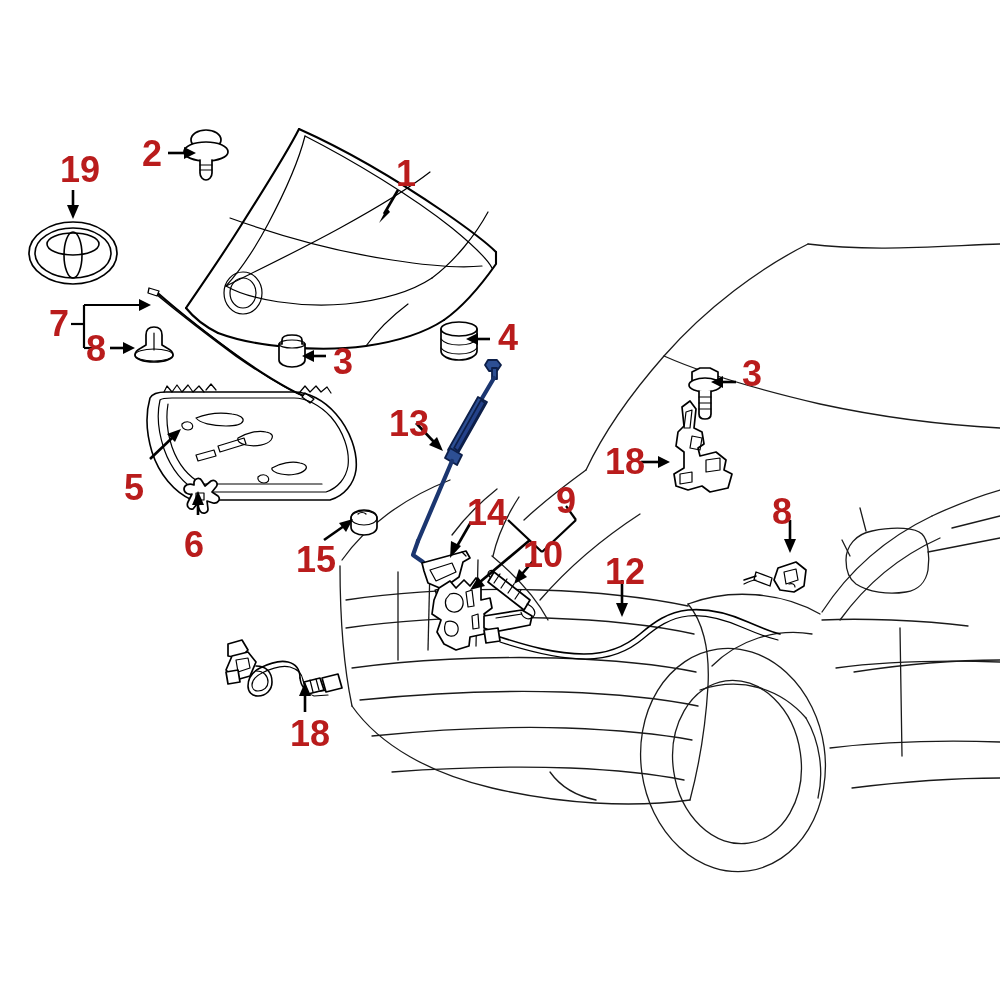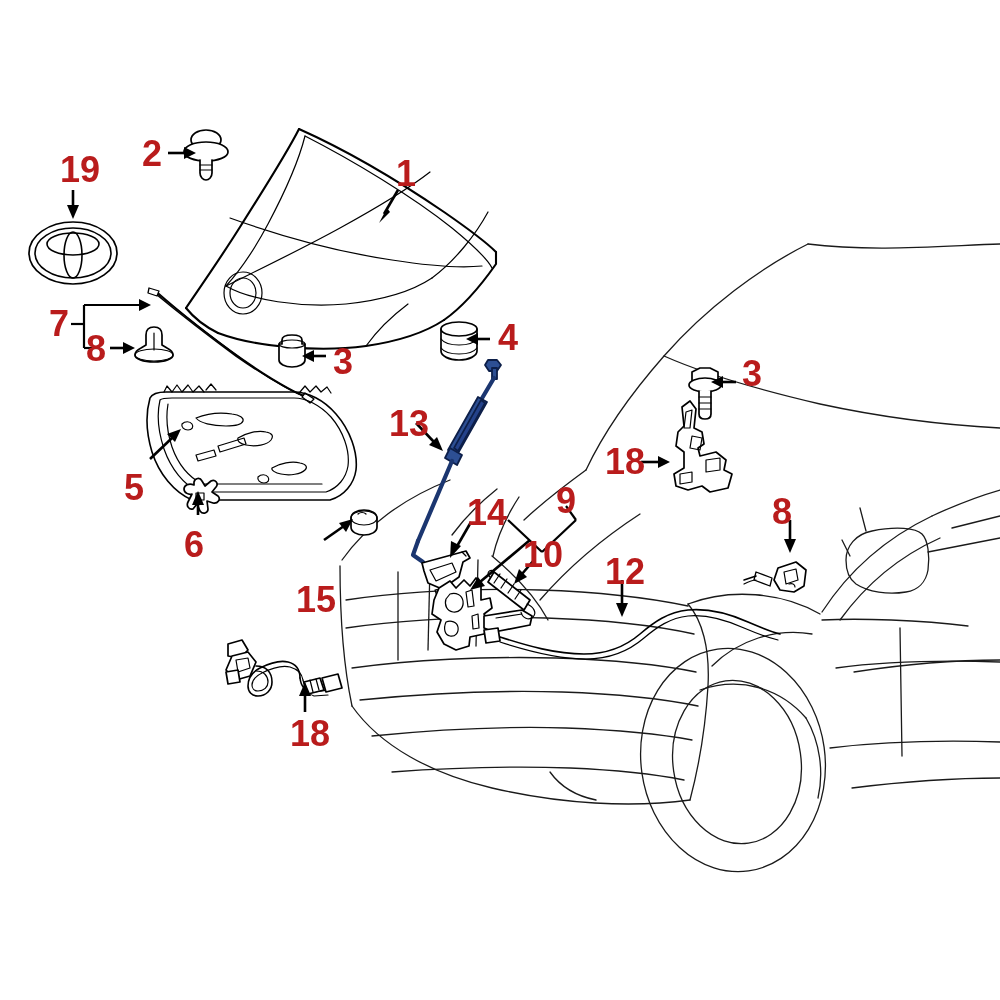--- a/index.html
+++ b/index.html
@@ -372,19 +372,19 @@
   <div class="num" style="left:124px; top:470px;">5</div>
   <div class="num" style="left:184px; top:527px;">6</div>
   <div class="num" style="left:49px;  top:306px;">7</div>
   <div class="num" style="left:86px;  top:331px;">8</div>
   <div class="num" style="left:556px; top:483px;">9</div>
   <div class="num" style="left:523px; top:537px;">10</div>
   <div class="num" style="left:605px; top:554px;">12</div>
   <div class="num" style="left:772px; top:494px;">8</div>
   <div class="num" style="left:389px; top:406px;text-align:center;">13</div>
   <div class="num" style="left:467px; top:495px;">14</div>
-  <div class="num" style="left:296px; top:542px;margin-top:40px;">15</div>
+  <div class="num" style="left:296px; top:542px;">15</div>
   <div class="num" style="left:605px; top:444px;">18</div>
   <div class="num" style="left:742px; top:356px;">3</div>
   <div class="num" style="left:290px; top:716px;">18</div>
   <div class="num" style="left:60px;  top:152px;">19</div>
 
 </div>
 
 </body></html>

